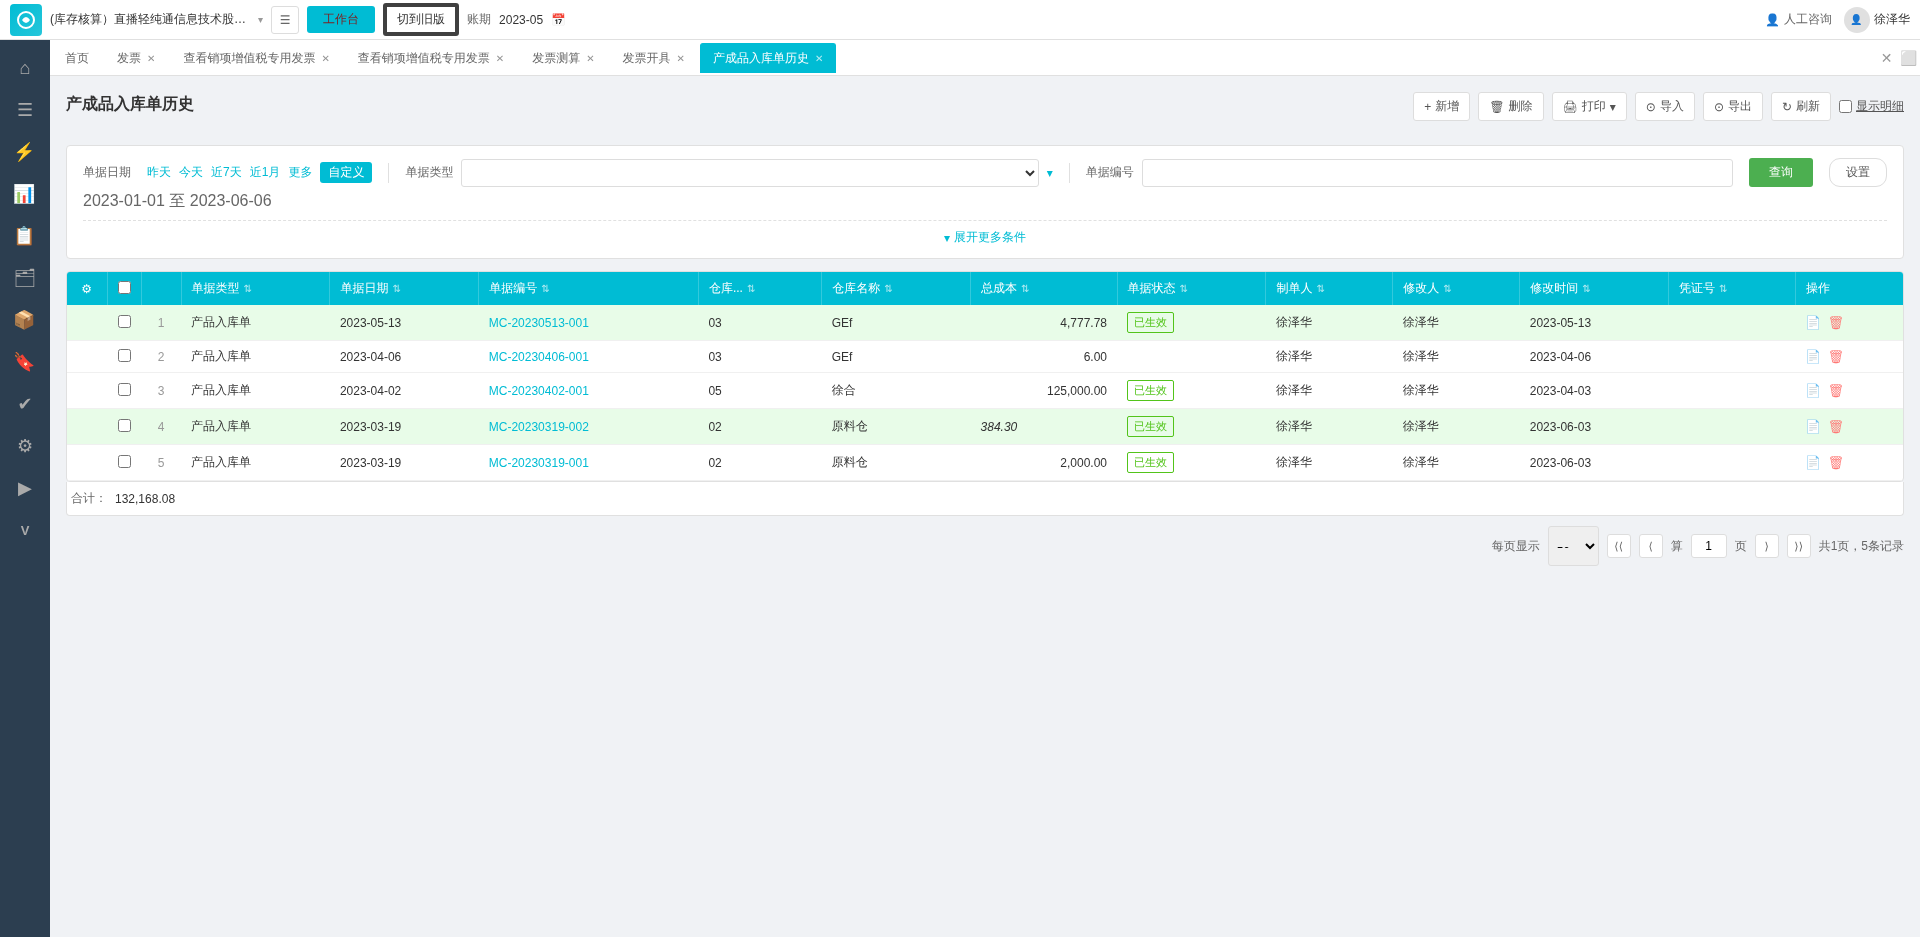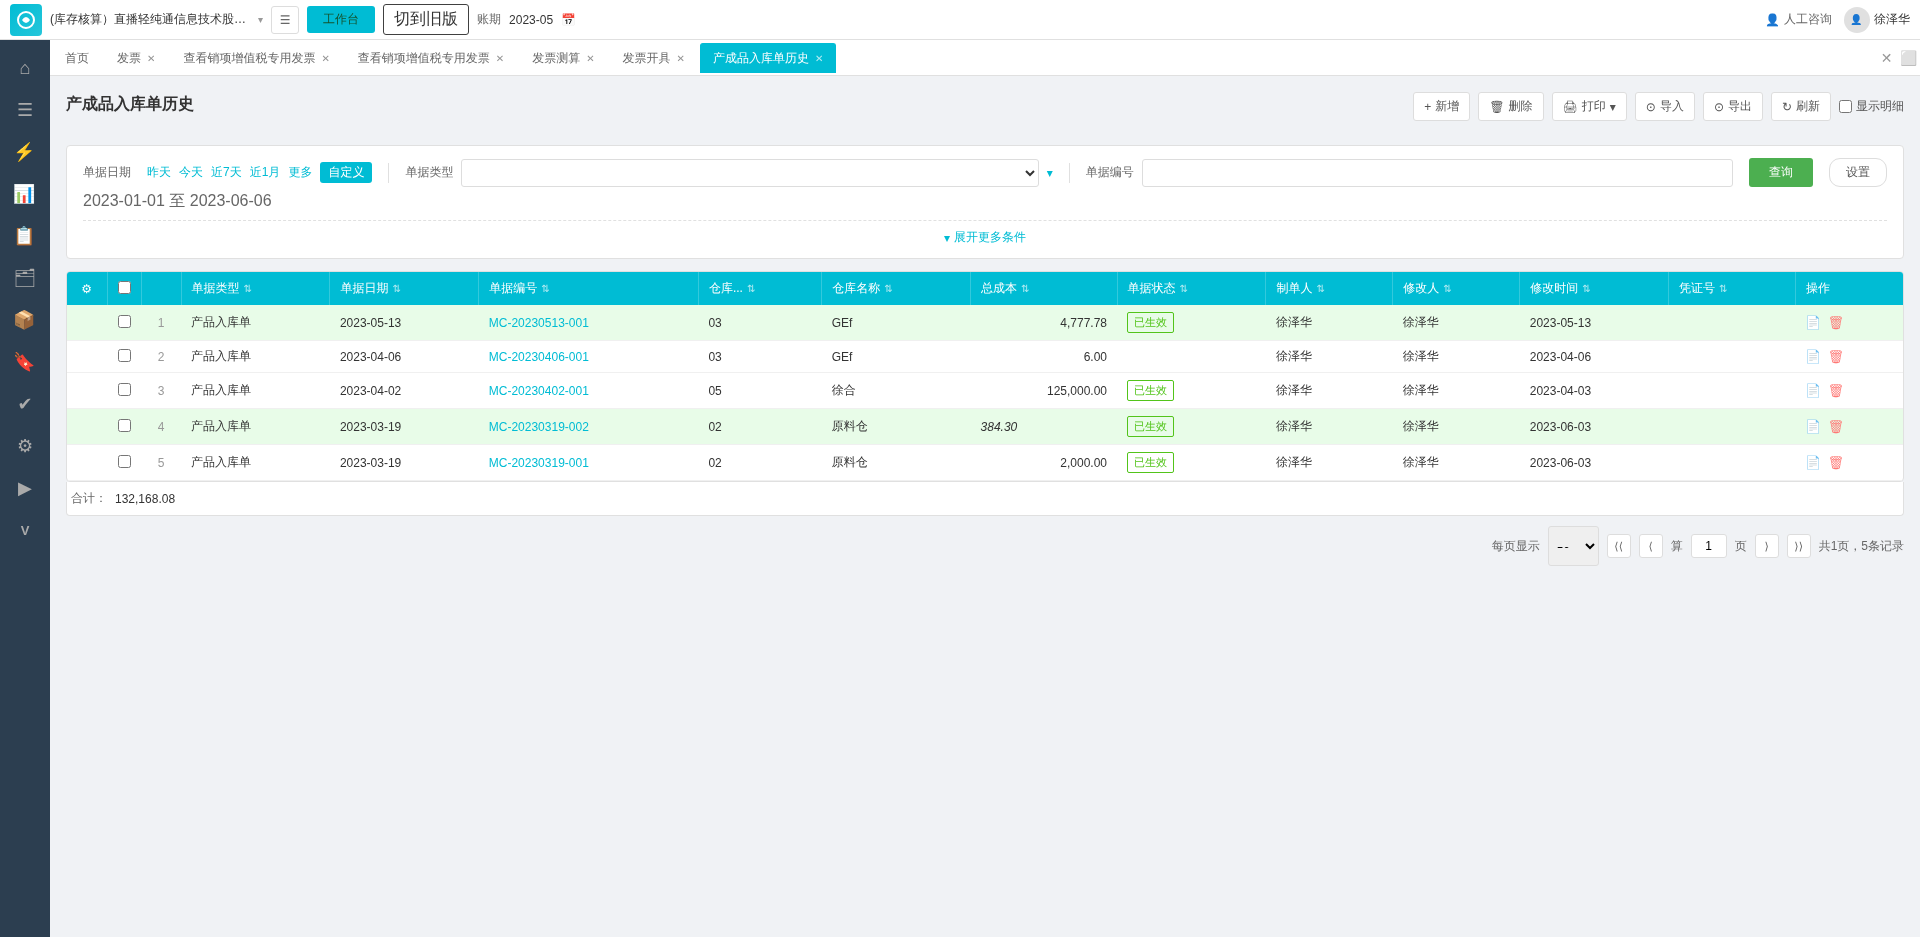--- a/index.html
+++ b/index.html
@@ -48,34 +48,34 @@
       border: 1px solid #ddd;
       border-radius: 3px;
       display: flex;
       align-items: center;
       justify-content: center;
       cursor: pointer;
       color: #666;
     }
     .top-bar-workbench {
       background: #00bcd4;
-      color: #14532d;
+      color: #7f1d1d;
       border: none;
       padding: 5px 16px;
       border-radius: 3px;
       cursor: pointer;
       font-size: 12px;
     }
     .top-bar-period-btn {
       background: white;
-      border: 1px solid #404040;
+      border: 4px solid #404040;
       padding: 4px 10px;
       border-radius: 3px;
       cursor: pointer;
-      font-size: 16px;
+      font-size: 12px;
       color: #333;
     }
     .top-bar-calendar {
       color: #00bcd4;
       cursor: pointer;
     }
     .top-bar-right {
       margin-left: auto;
       display: flex;
       align-items: center;
@@ -229,20 +229,21 @@
       font-size: 12px;
       color: #555;
     }
     .toolbar-checkbox {
       display: flex;
       align-items: center;
       gap: 4px;
       font-size: 12px;
       color: #555;
       cursor: pointer;
+      text-decoration: underline;
     }
     
     
     .filter-bar {
       background: #fff;
       border: 1px solid #e0e0e0;
       border-radius: 4px;
       padding: 12px 16px;
       margin-bottom: 12px;
     }

